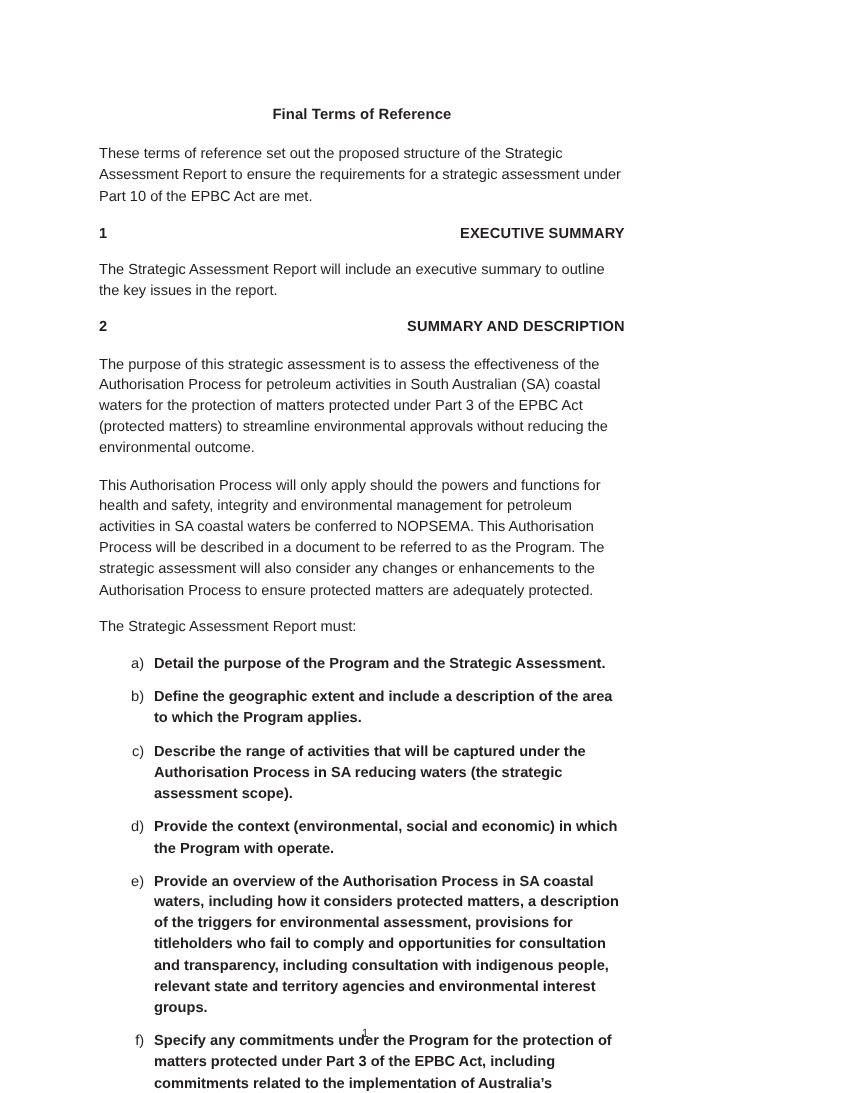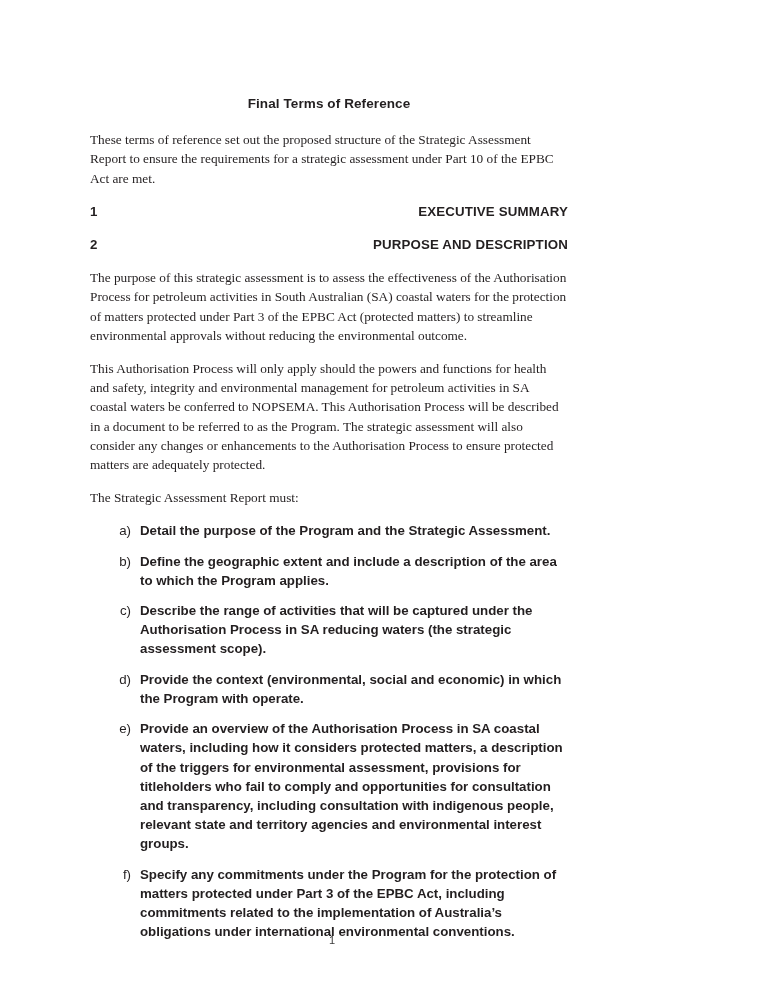--- a/index.html
+++ b/index.html
@@ -27,21 +27,20 @@
     letter-spacing: 0.1px;
     margin: 0 0 17px 0;
     line-height: 1.35;
   }
   .para {
     font-size: 13.3px;
     line-height: 19.2px;
     margin: 0 0 14px 0;
     text-align: left;
     letter-spacing: -0.01px;
-    font-family: Liberation Serif, serif;
   }
   .para.tight {
   }
   .heading {
     display: flex;
     font-size: 13.3px;
     font-weight: bold;
     margin: 0 0 14px 0;
     line-height: 19.2px;
     letter-spacing: 0.15px;
@@ -95,24 +94,25 @@
 
   <h1 class="doc-title">Final Terms of Reference</h1>
 
   <p class="para">These terms of reference set out the proposed structure of the Strategic Assessment Report to ensure the requirements for a strategic assessment under Part 10 of the EPBC Act are met.</p>
 
   <div class="heading">
     <span class="num">1</span>
     <span class="label">EXECUTIVE SUMMARY</span>
   </div>
 
+  <p class="para">The Strategic Assessment Report will include an executive summary to outline the key issues in the report.</p>
 
   <div class="heading">
     <span class="num">2</span>
-    <span class="label">PURPOSE AND DESCRIPTION</span>
+    <span class="label">SUMMARY AND DESCRIPTION</span>
   </div>
 
   <p class="para">The purpose of this strategic assessment is to assess the effectiveness of the Authorisation Process for petroleum activities in South Australian (SA) coastal waters for the protection of matters protected under Part 3 of the EPBC Act (protected matters) to streamline environmental approvals without reducing the environmental outcome.</p>
 
   <p class="para">This Authorisation Process will only apply should the powers and functions for health and safety, integrity and environmental management for petroleum activities in SA coastal waters be conferred to NOPSEMA. This Authorisation Process will be described in a document to be referred to as the Program. The strategic assessment will also consider any changes or enhancements to the Authorisation Process to ensure protected matters are adequately protected.</p>
 
   <p class="para tight">The Strategic Assessment Report must:</p>
 
   <ul class="list">
     <li class="list-item">

